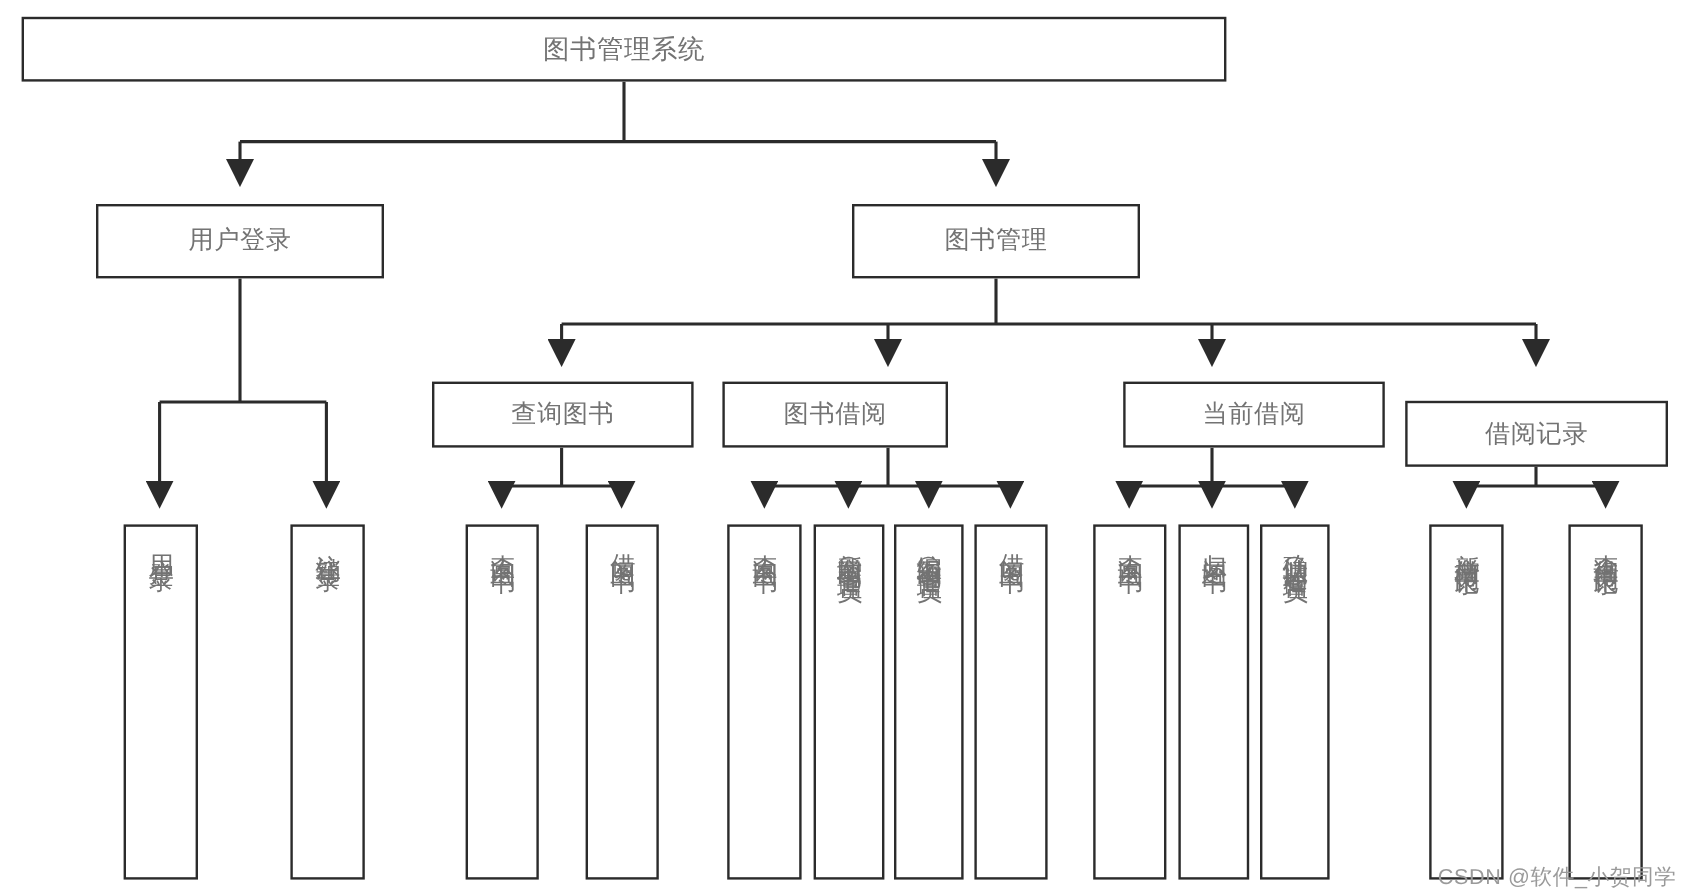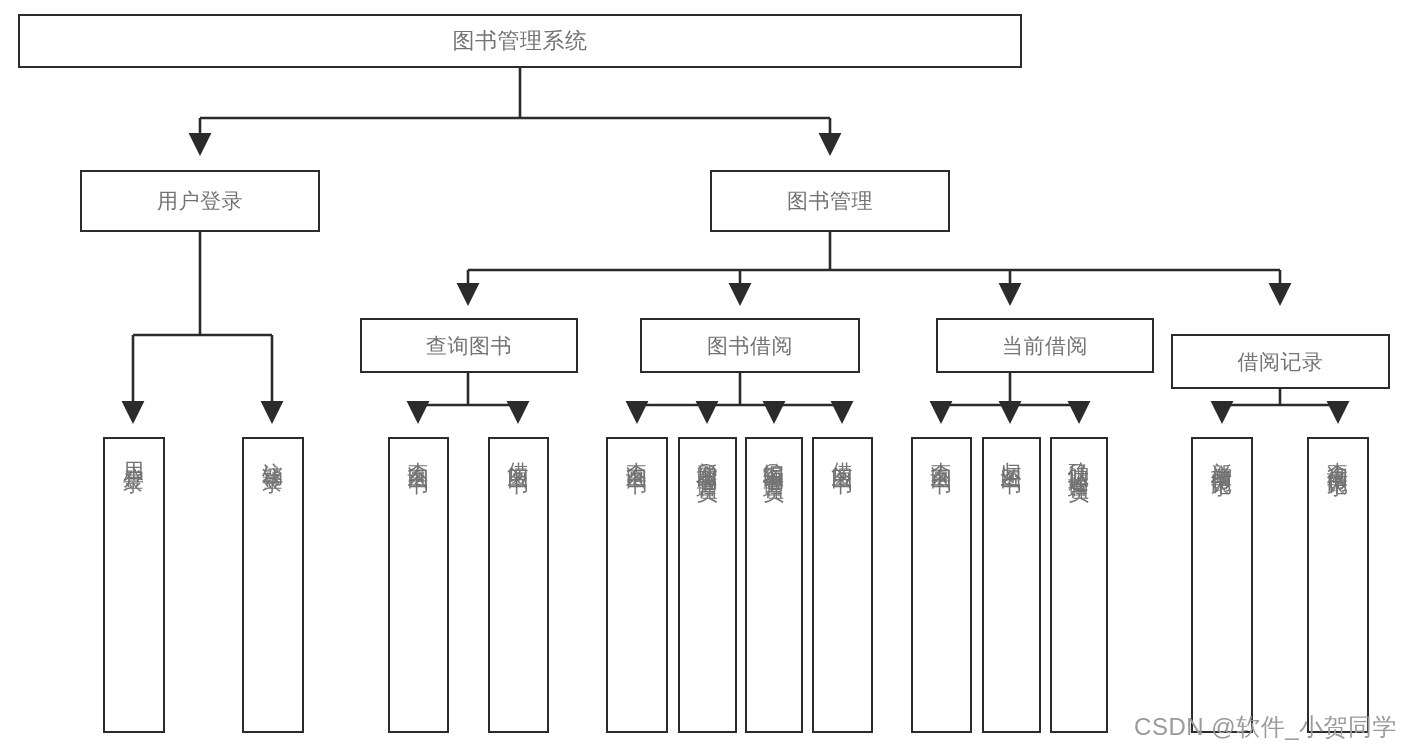--- a/index.html
+++ b/index.html
@@ -65,21 +65,21 @@
     white-space: nowrap;
     height: auto;
   }
   .node.vert.tall .node-label {
     letter-spacing: 3px;
   }
   #watermark {
     position: absolute;
     right: 8px;
     bottom: 4px;
-    font-size: 24px;
+    font-size: 18px;
     color: #9a9a9a;
     letter-spacing: 0.5px;
     white-space: nowrap;
     user-select: none;
   }
 </style>
 </head>
 <body>
 
 <div id="diagram-root">
@@ -141,21 +141,21 @@
   <div class="node horiz" style="left:80px; top:170px; width:240px; height:62px;">
     <span class="node-label">用户登录</span>
   </div>
   <div class="node horiz" style="left:710px; top:170px; width:240px; height:62px;">
     <span class="node-label">图书管理</span>
   </div>
 
   <div class="node horiz" style="left:360px; top:318px; width:218px; height:55px;">
     <span class="node-label">查询图书</span>
   </div>
-  <div class="node horiz" style="left:640px; top:318px; width:220px; height:55px;">
+  <div class="node horiz" style="left:602px; top:318px; width:188px; height:55px;">
     <span class="node-label">图书借阅</span>
   </div>
   <div class="node horiz" style="left:901px; top:318px; width:218px; height:55px;margin-left:35px;">
     <span class="node-label">当前借阅</span>
   </div>
   <div class="node horiz" style="left:1171px; top:334px; width:219px; height:55px;">
     <span class="node-label">借阅记录</span>
   </div>
 
   <div class="node vert" style="left:103px; top:437px; width:62px; height:296px;">

